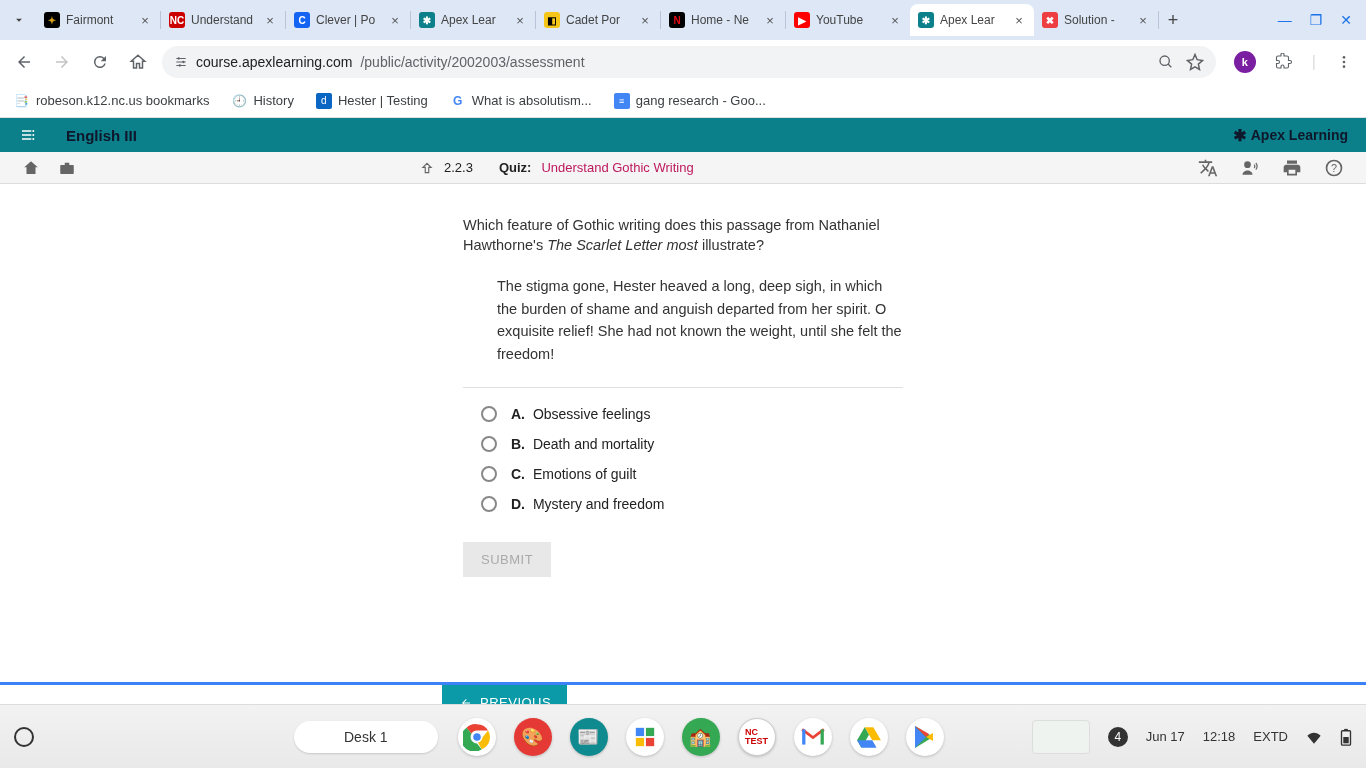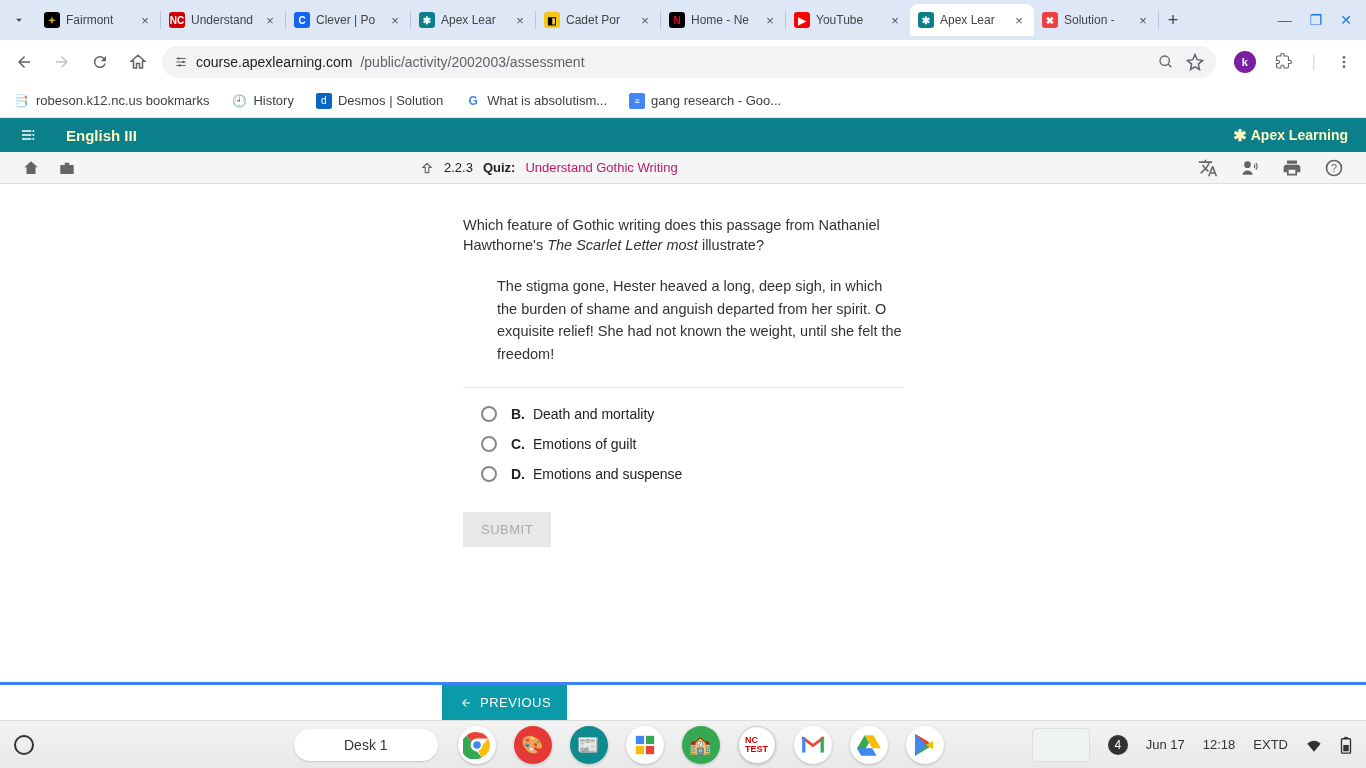--- a/index.html
+++ b/index.html
@@ -29,34 +29,34 @@
 .url-box .path { color:#5f6368; }
 .url-right { display:flex; gap:16px; align-items:center; margin-left:8px; }
 .url-right .icon { width:24px; height:24px; display:flex; align-items:center; justify-content:center; color:#5f6368; }
 .k-badge { width:22px; height:22px; border-radius:50%; background:#7b1fa2; color:#fff; display:flex; align-items:center; justify-content:center; font-size:11px; font-weight:bold; }
 
 .bookmarks-bar { height:34px; background:#fff; border-bottom:1px solid #e0e0e0; display:flex; align-items:center; padding:0 14px; gap:22px; font-size:13px; color:#3c4043; }
 .bm-item { display:flex; align-items:center; gap:6px; }
 .bm-icon { width:16px; height:16px; display:flex; align-items:center; justify-content:center; font-size:12px; }
 
 
-.app-header { height:34px; background:#0b7f8a; color:#fef9c3; display:flex; align-items:center; padding:0 18px; justify-content:space-between; }
+.app-header { height:34px; background:#0b7f8a; color:#0f172a; display:flex; align-items:center; padding:0 18px; justify-content:space-between; }
 .app-header-left { display:flex; align-items:center; gap:28px; }
 .menu-icon { font-size:18px; }
 .course-title { font-size:15px; font-weight:bold; }
 .brand { font-size:14px; font-weight:bold; display:flex; align-items:center; gap:4px; }
 .brand-icon { font-size:16px; }
 
 .sub-header { height:32px; background:#f5f5f5; border-bottom:1px solid #ddd; display:flex; align-items:center; padding:0 22px; justify-content:space-between; color:#444; }
 .sub-left { display:flex; align-items:center; gap:18px; }
 .sub-left .hicon { color:#666; font-size:16px; }
 .sub-center { display:flex; align-items:center; gap:10px; font-size:13px; position:absolute; left:420px; }
 .sub-center .up { color:#666; }
 .quiz-num { font-weight:normal; color:#222; }
-.quiz-word { font-weight:bold; color:#222; }
+.quiz-word { font-weight:bold; color:#222;margin-left:16px; }
 .quiz-title { color:#be185d;text-align:center; }
 .sub-right { display:flex; align-items:center; gap:22px; color:#666; font-size:16px; }
 
 
 .content { padding: 32px 0 0 0; display:flex; justify-content:center; }
 .quiz-card { width: 440px; }
 .q-header { font-size:15px; font-weight:bold; color:#333; margin-bottom:10px; }
 .q-prompt { font-size:14.5px; color:#333; line-height:1.35; margin-bottom:20px; }
 .q-prompt em { font-style:italic; }
 .passage { font-size:14.5px; color:#333; line-height:1.55; padding: 0 0 0 34px; margin-bottom:22px; }
@@ -66,21 +66,21 @@
 .radio { width:16px; height:16px; border:2px solid #888; border-radius:50%; flex-shrink:0; }
 .choice .letter { font-weight:bold; margin-right:4px; }
 .submit-row { display:flex; justify-content:flex-start; margin-top:30px; }
 .submit-btn { background:#e8e8e8; color:#aaa; font-size:13px; font-weight:500; padding:10px 18px; border:none; letter-spacing:0.5px; }
 
 
 .footer-nav { position:absolute; bottom:48px; left:0; right:0; height:38px; border-top:3px solid #3b82f6; display:flex; align-items:center; padding-left:442px; }
 .prev-btn { background:#0b9aa8; color:#fff; border:none; padding:10px 16px; font-size:13px; font-weight:500; display:flex; align-items:center; gap:6px; letter-spacing:0.5px; }
 
 
-.taskbar { position:absolute; bottom:0; left:0; right:0; height:48px; background:linear-gradient(#f2f2f2,#e9e9e9); border-top:1px solid #ddd; display:flex; align-items:center; padding:0 14px; }
+.taskbar { position:absolute; bottom:0; left:0; right:0; height:64px; background:linear-gradient(#f2f2f2,#e9e9e9); border-top:1px solid #ddd; display:flex; align-items:center; padding:0 14px; }
 .tb-circle { width:20px; height:20px; border:2px solid #333; border-radius:50%; }
 .desk-pill { background:#fff; border-radius:20px; padding:8px 50px; font-size:14px; color:#333; margin-left:260px; box-shadow:0 1px 2px rgba(0,0,0,0.15); }
 .tb-apps { display:flex; gap:18px; margin-left:20px; }
 .tb-app { width:38px; height:38px; border-radius:50%; display:flex; align-items:center; justify-content:center; font-size:18px; color:#fff; box-shadow:0 1px 3px rgba(0,0,0,0.2); }
 .tb-right { margin-left:auto; display:flex; align-items:center; gap:18px; font-size:13px; color:#333; }
 .count-badge { width:20px; height:20px; border-radius:50%; background:#333; color:#fff; display:flex; align-items:center; justify-content:center; font-size:12px; }
 .tb-thumb { width:58px; height:34px; background:#eef3f0; border-radius:4px; border:1px solid #ddd; }
 
 svg { display:block; }
 </style>
@@ -223,21 +223,21 @@
   <div class="bm-item">
     <span class="bm-icon">📑</span>
     <span>robeson.k12.nc.us bookmarks</span>
   </div>
   <div class="bm-item">
     <span class="bm-icon">🕘</span>
     <span>History</span>
   </div>
   <div class="bm-item">
     <span class="bm-icon" style="background:#0a66c2;color:#fff;border-radius:2px;width:16px;height:16px;font-size:10px;display:flex;align-items:center;justify-content:center">d</span>
-    <span>Desmos | Solution</span>
+    <span>Hester | Testing</span>
   </div>
   <div class="bm-item">
     <span class="bm-icon" style="color:#4285f4;font-weight:bold">G</span>
     <span>What is absolutism...</span>
   </div>
   <div class="bm-item">
     <span class="bm-icon" style="background:#4285f4;color:#fff;border-radius:2px;width:16px;height:16px;font-size:9px;display:flex;align-items:center;justify-content:center">≡</span>
     <span>gang research - Goo...</span>
   </div>
 </div>
@@ -312,31 +312,35 @@
 </div>
 
 <div class="content">
   <div class="quiz-card">
     <div class="q-prompt">
       <span>Which feature of Gothic writing does this passage from Nathaniel Hawthorne's </span><em>The Scarlet Letter most</em><span> illustrate?</span>
     </div>
     <div class="passage">The stigma gone, Hester heaved a long, deep sigh, in which the burden of shame and anguish departed from her spirit. O exquisite relief! She had not known the weight, until she felt the freedom!</div>
     <div class="divider"></div>
     <div class="choices">
+      <div class="choice">
+        <div class="radio"></div>
+        <span><span class="letter">A.</span> <span>Obsessive feelings</span></span>
+      </div>
       <div class="choice">
         <div class="radio"></div>
         <span><span class="letter">B.</span> <span>Death and mortality</span></span>
       </div>
       <div class="choice">
         <div class="radio"></div>
         <span><span class="letter">C.</span> <span>Emotions of guilt</span></span>
       </div>
       <div class="choice">
         <div class="radio"></div>
-        <span><span class="letter">D.</span> <span>Emotions and suspense</span></span>
+        <span><span class="letter">D.</span> <span>Mystery and freedom</span></span>
       </div>
     </div>
     <div class="submit-row">
       <button class="submit-btn">SUBMIT</button>
     </div>
   </div>
 </div>
 
 <div class="footer-nav">
   <button class="prev-btn">

